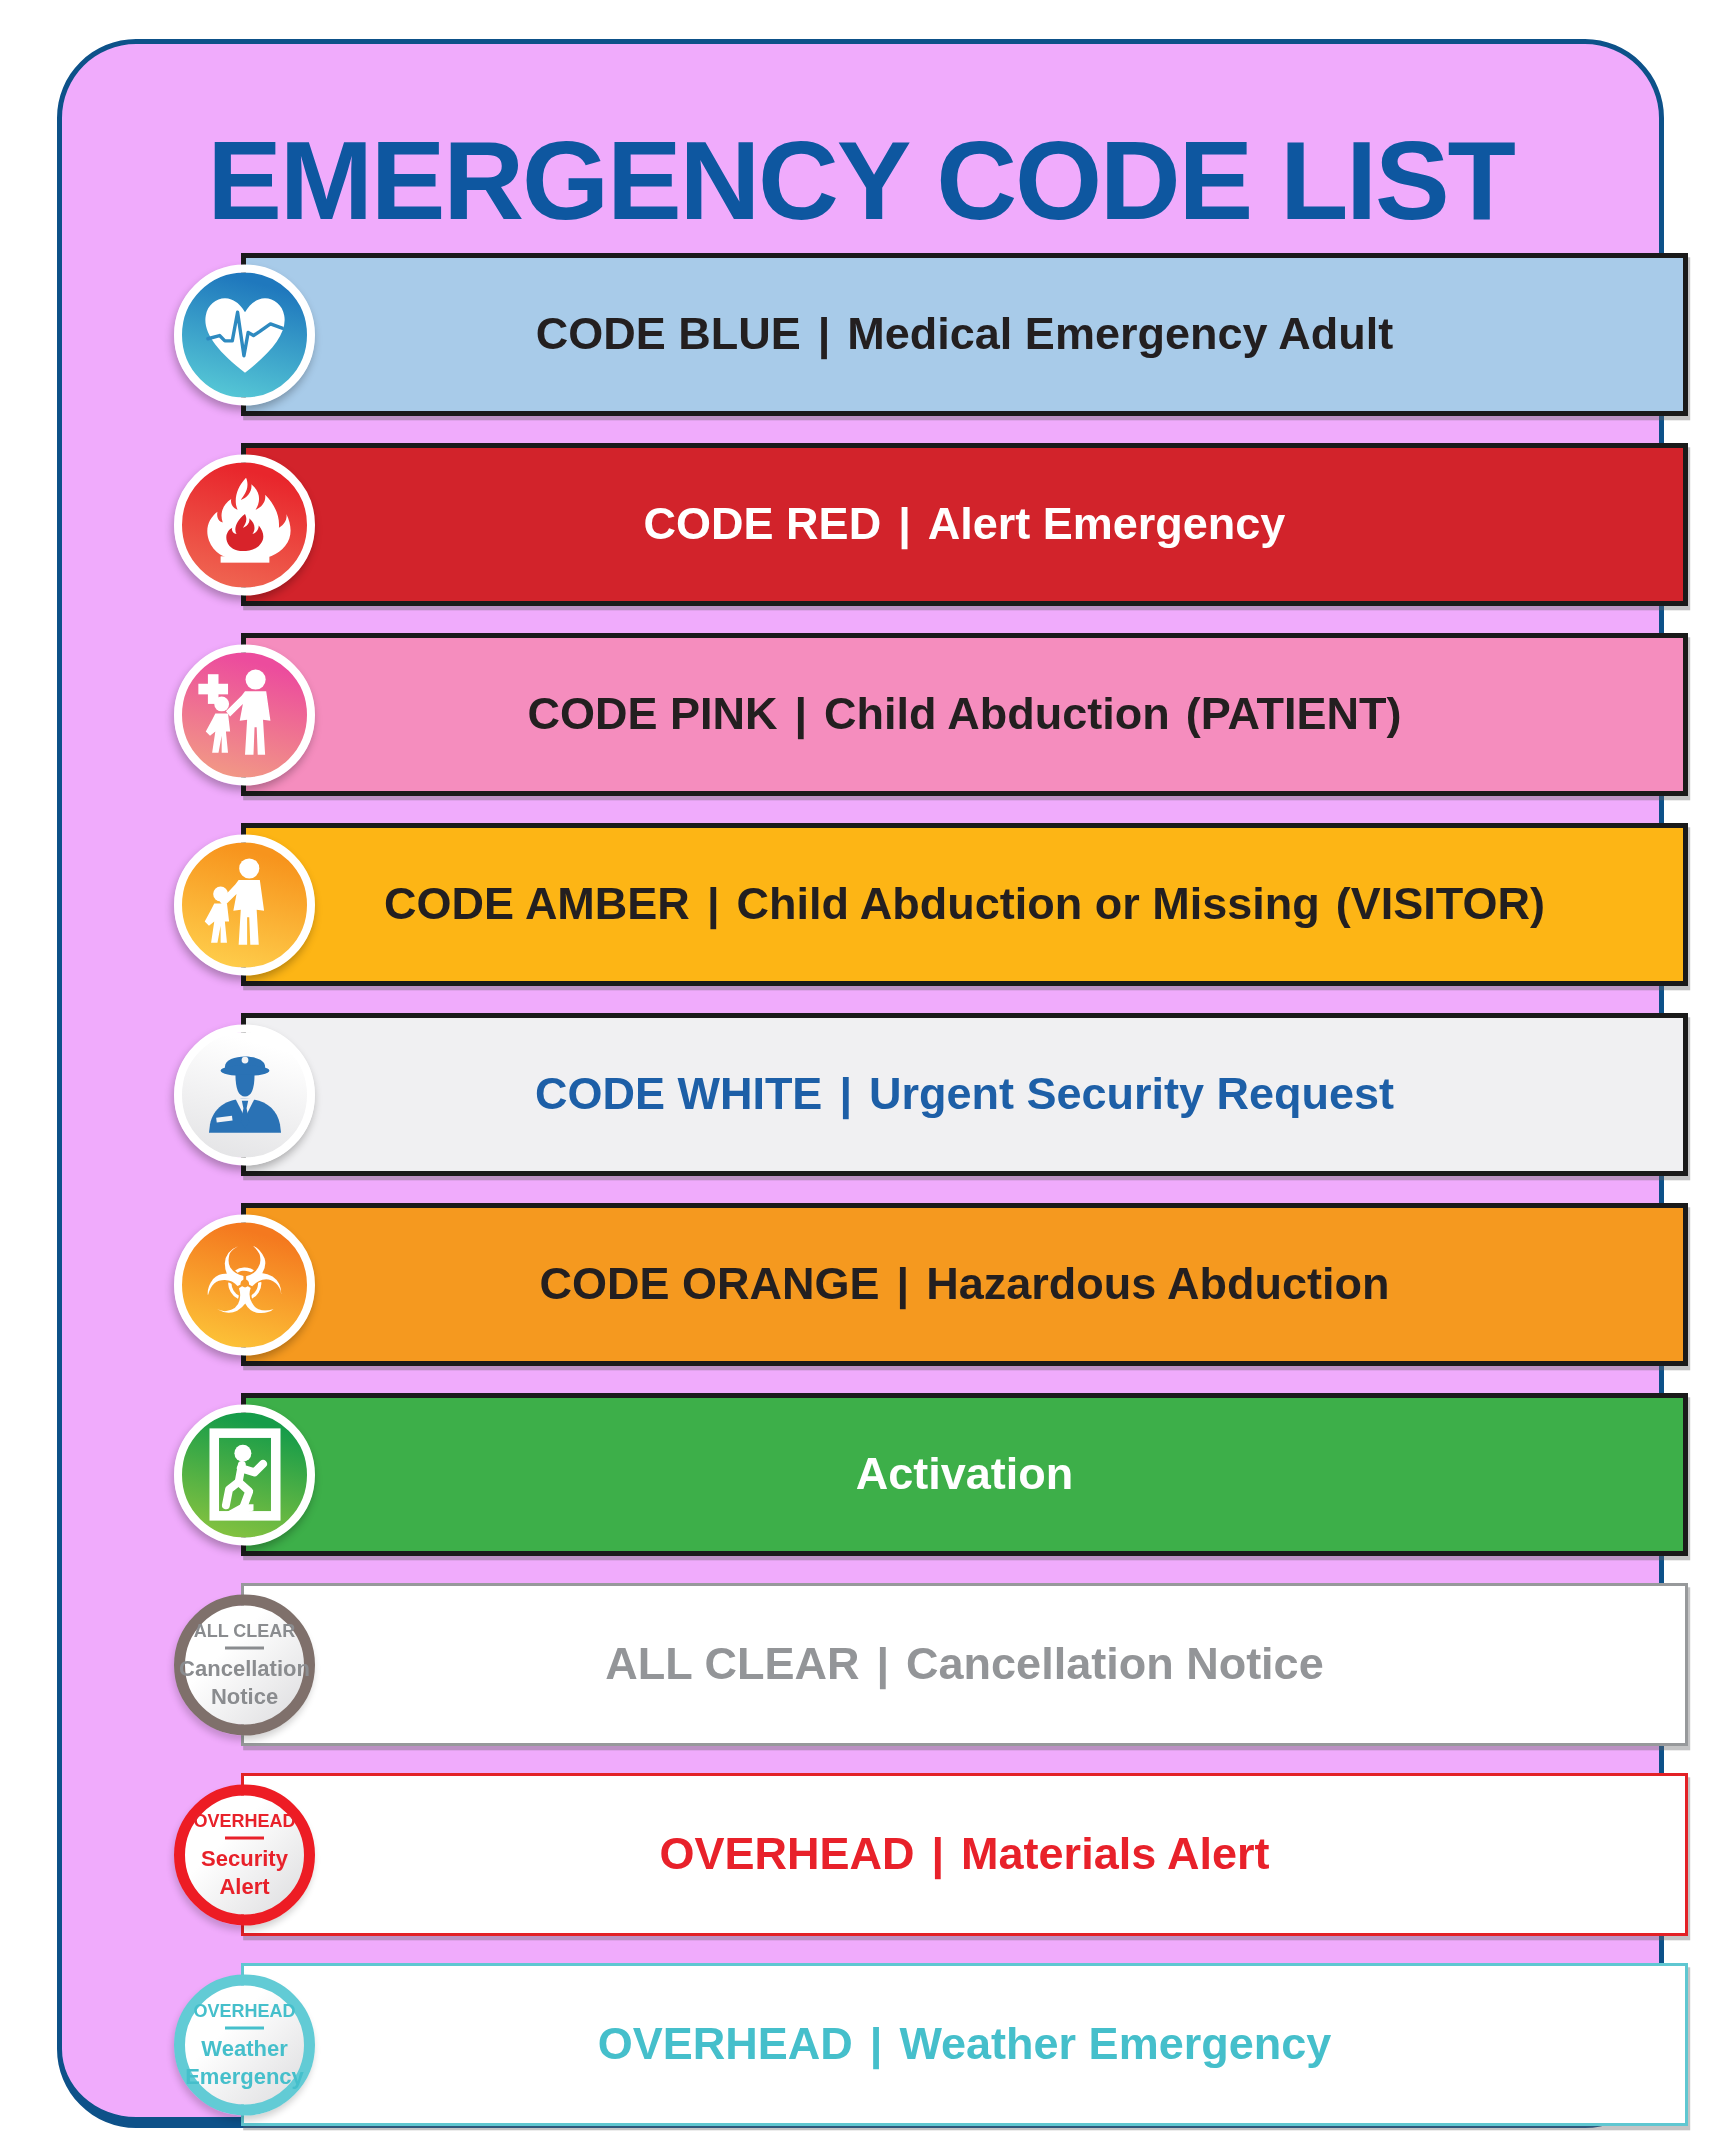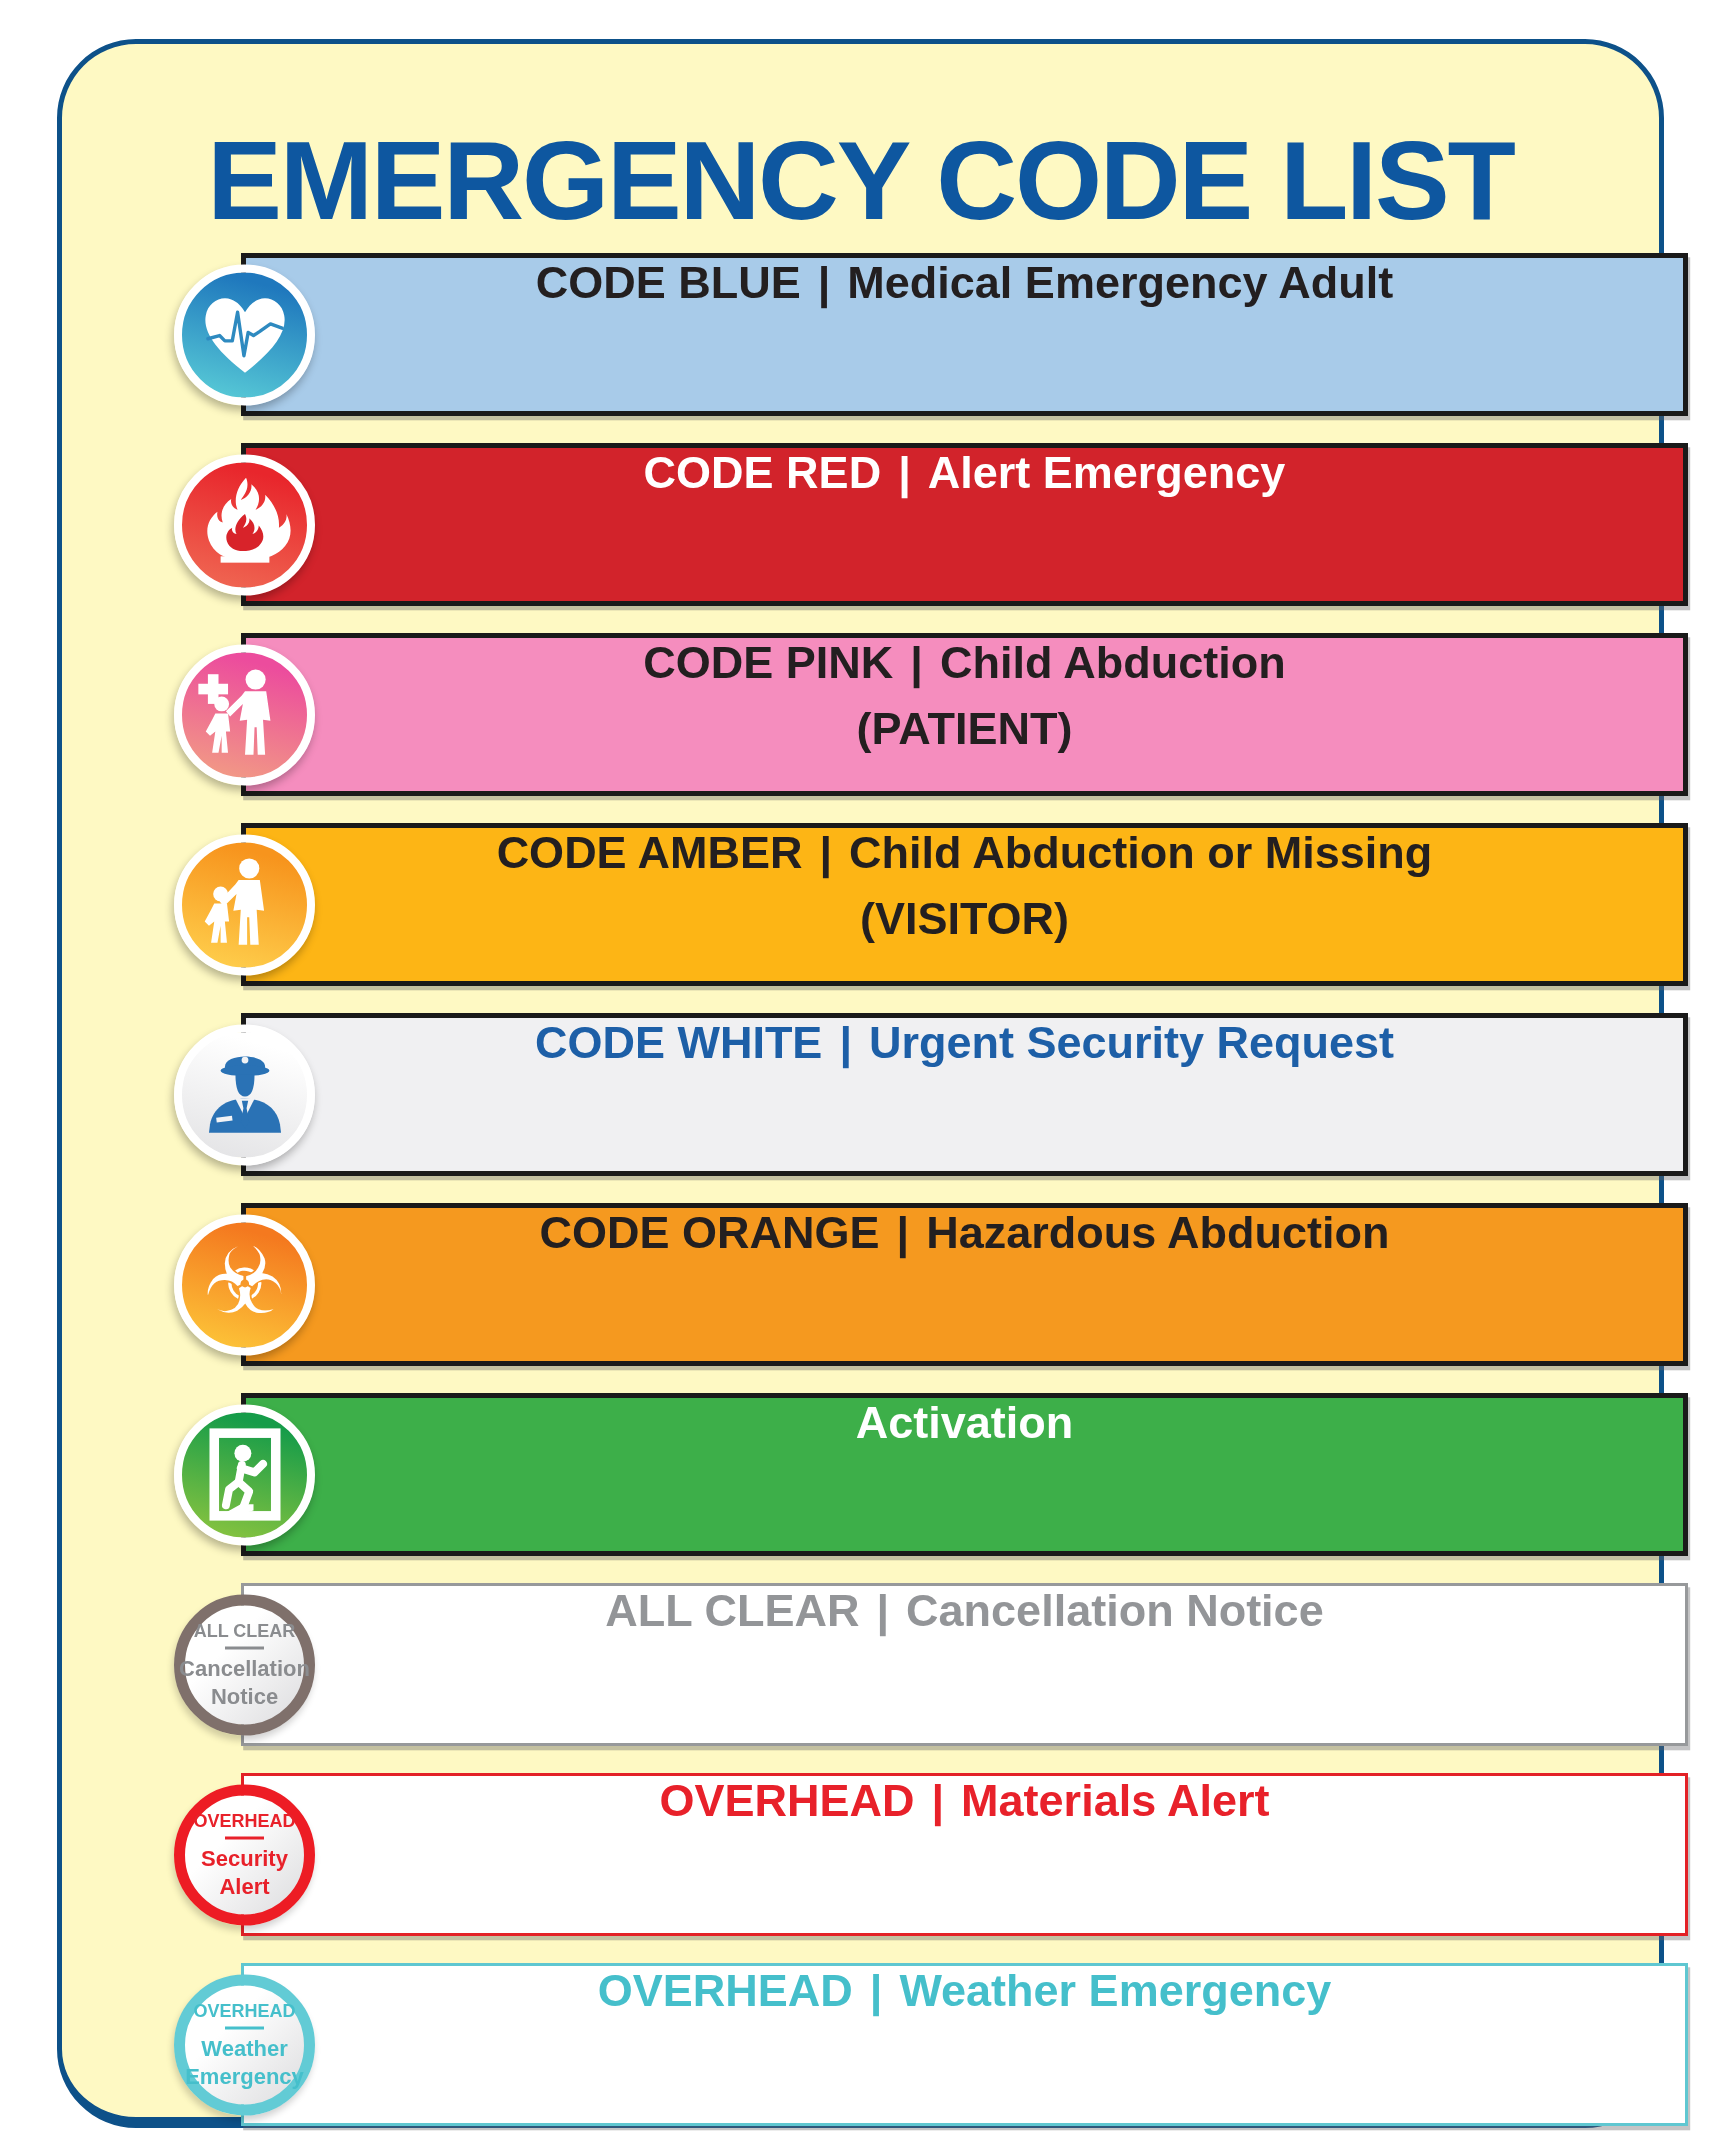--- a/index.html
+++ b/index.html
@@ -1,29 +1,29 @@
 <!DOCTYPE html>
 <html style="font-size:11.5px"><head>
 <meta charset="utf-8">
 <style>
   html,body{margin:0;padding:0;background:#ffffff;}
   body{width:1721px;height:2151px;position:relative;font-family:"Liberation Sans",sans-serif;overflow:hidden;}
 
   .poster{position:absolute;left:57px;top:39px;width:1597px;height:2073px;
-    border:5.7px solid #0d5189;border-bottom-width:11.5px;border-radius:79px;background:#fef9c3;}
+    border:5.7px solid #0d5189;border-bottom-width:11.5px;border-radius:79px;background:#f0abfc;}
 
   .title{position:absolute;top:72px;left:0;right:0;text-align:center;
     font-size:112px;font-weight:bold;letter-spacing:-2.2px;color:#0e57a0;white-space:nowrap;}
 
   .rows{position:absolute;left:179px;top:209px;width:1447px;}
   .row{position:relative;height:163px;margin-bottom:27px;}
 
   .bar{box-sizing:border-box;width:100%;height:100%;
     background:var(--bar);border:5px solid var(--edge);
-    display:flex;flex-direction:column;align-items:center;justify-content:flex-start;gap:16px;
+    display:flex;flex-direction:row;align-items:center;justify-content:center;gap:16px;
     box-shadow:2.2px 4.3px 0 rgba(99,100,102,0.38);}
   .row.thin .bar{border-width:3.6px;}
 
   .line{color:var(--text);font-size:45px;font-weight:bold;line-height:1.12;
     white-space:nowrap;text-align:center;}
   .sep{margin:0 17px;font-weight:bold;}
 
   .badge{position:absolute;left:-67px;top:50%;transform:translateY(-50%);
     width:141px;height:141px;border-radius:50%;box-sizing:border-box;
     display:flex;align-items:center;justify-content:center;}

